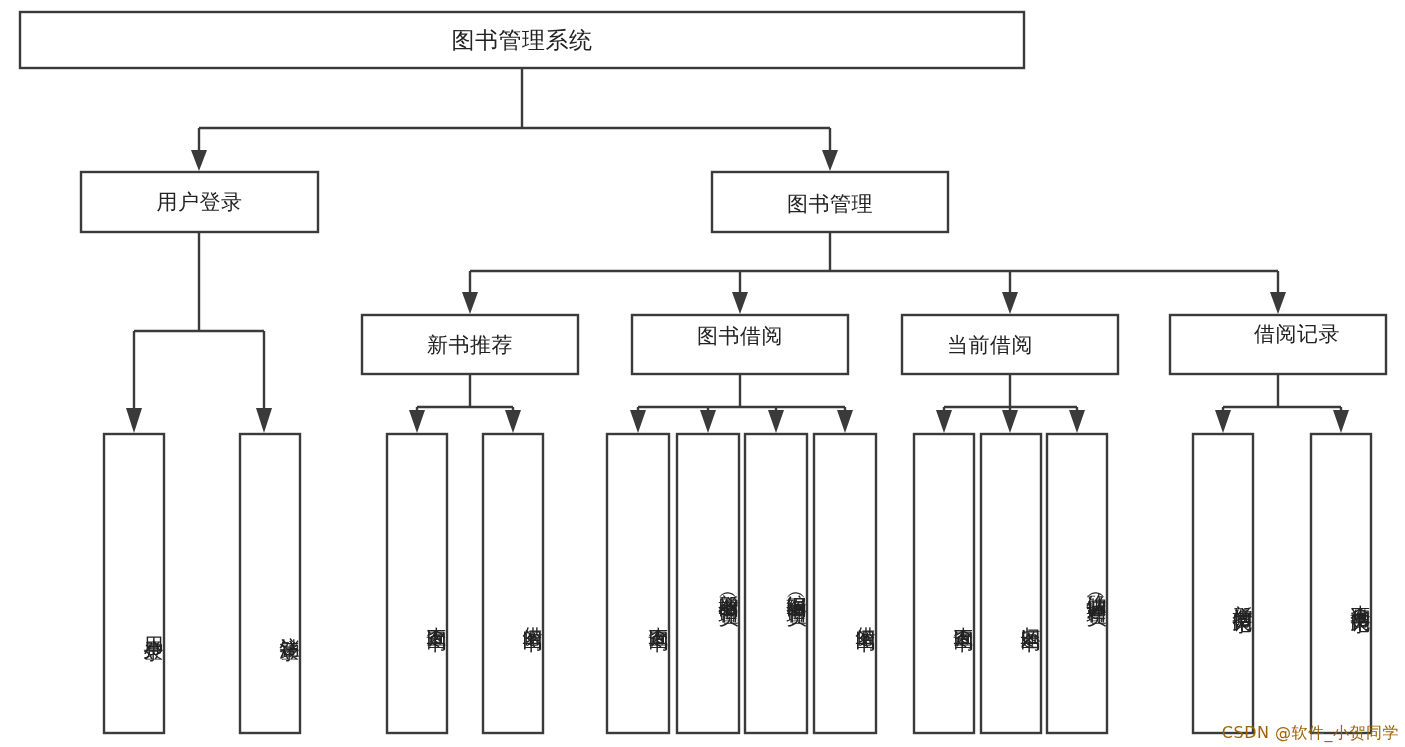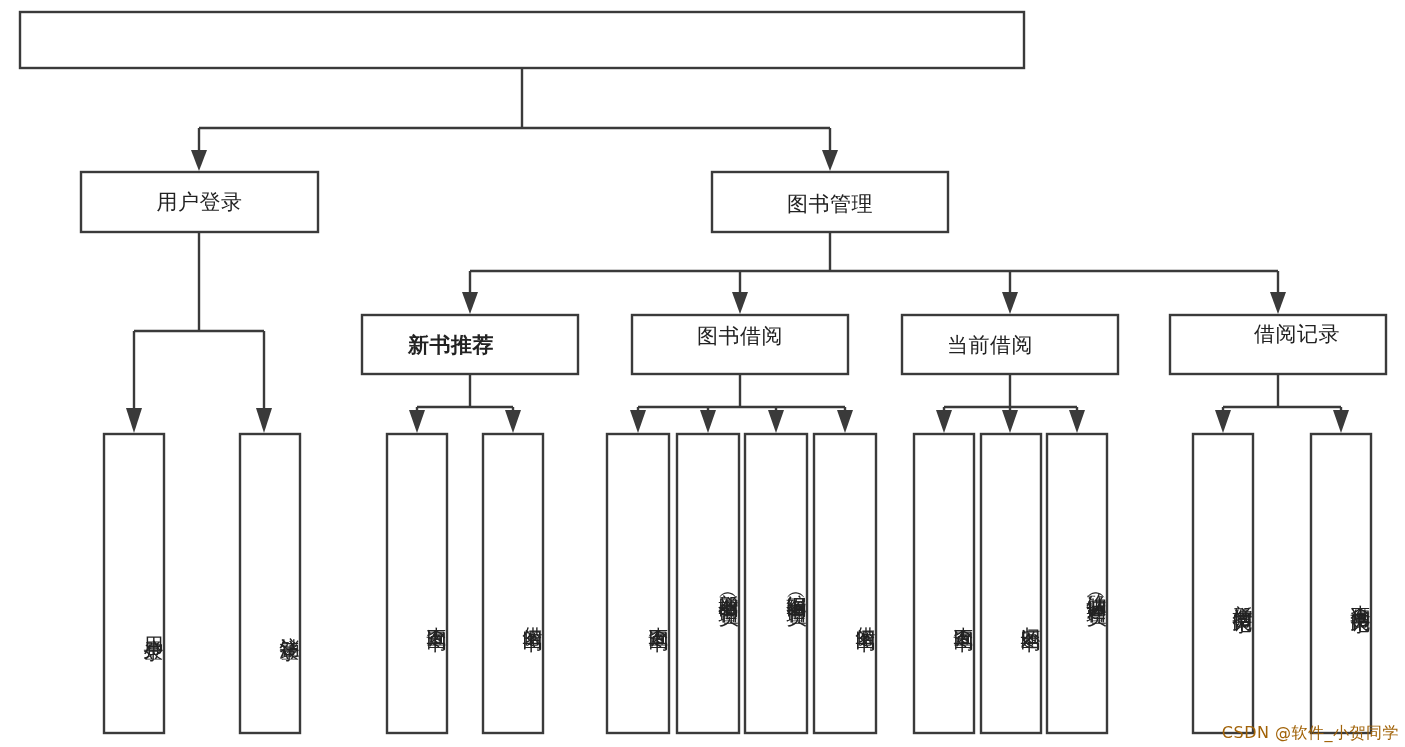--- a/index.html
+++ b/index.html
@@ -183,25 +183,26 @@
     <rect class="node-box" x="814" y="434" width="62" height="299"></rect>
 
     <rect class="node-box" x="914" y="434" width="60" height="299"></rect>
     <rect class="node-box" x="981" y="434" width="60" height="299"></rect>
     <rect class="node-box" x="1047" y="434" width="60" height="299"></rect>
 
     <rect class="node-box" x="1193" y="434" width="60" height="299"></rect>
     <rect class="node-box" x="1311" y="434" width="60" height="299"></rect>
   </svg>
 
+  <div class="node-label-h" style="left:20px; top:12px; width:1004px; height:56px; font-size:23px;">图书管理系统</div>
 
   <div class="node-label-h" style="left:81px; top:172px; width:237px; height:60px;">用户登录</div>
   <div class="node-label-h" style="left:712px; top:172px; width:236px; height:64px;">图书管理</div>
 
-  <div class="node-label-h" style="left:343px; top:315px; width:216px; height:59px;font-weight:bold;">新书推荐</div>
+  <div class="node-label-h" style="left:362px; top:315px; width:216px; height:59px;">新书推荐</div>
   <div class="node-label-h" style="left:632px; top:315px; width:216px; height:41px;">图书借阅</div>
   <div class="node-label-h" style="left:902px; top:315px; width:176px; height:59px;">当前借阅</div>
   <div class="node-label-h" style="left:1170px; top:304px; width:254px; height:59px;">借阅记录</div>
 
   <div class="node-label-v" style="left:104px; top:434px; width:60px; height:299px; padding-top:82px; box-sizing:border-box;">用户登录</div>
   <div class="node-label-v" style="left:240px; top:434px; width:60px; height:299px; padding-top:82px; box-sizing:border-box;">注销登录</div>
 
   <div class="node-label-v" style="left:387px; top:434px; width:60px; height:299px; padding-top:62px; box-sizing:border-box;">查询图书</div>
   <div class="node-label-v" style="left:483px; top:434px; width:60px; height:299px; padding-top:62px; box-sizing:border-box;">借阅图书</div>
 

